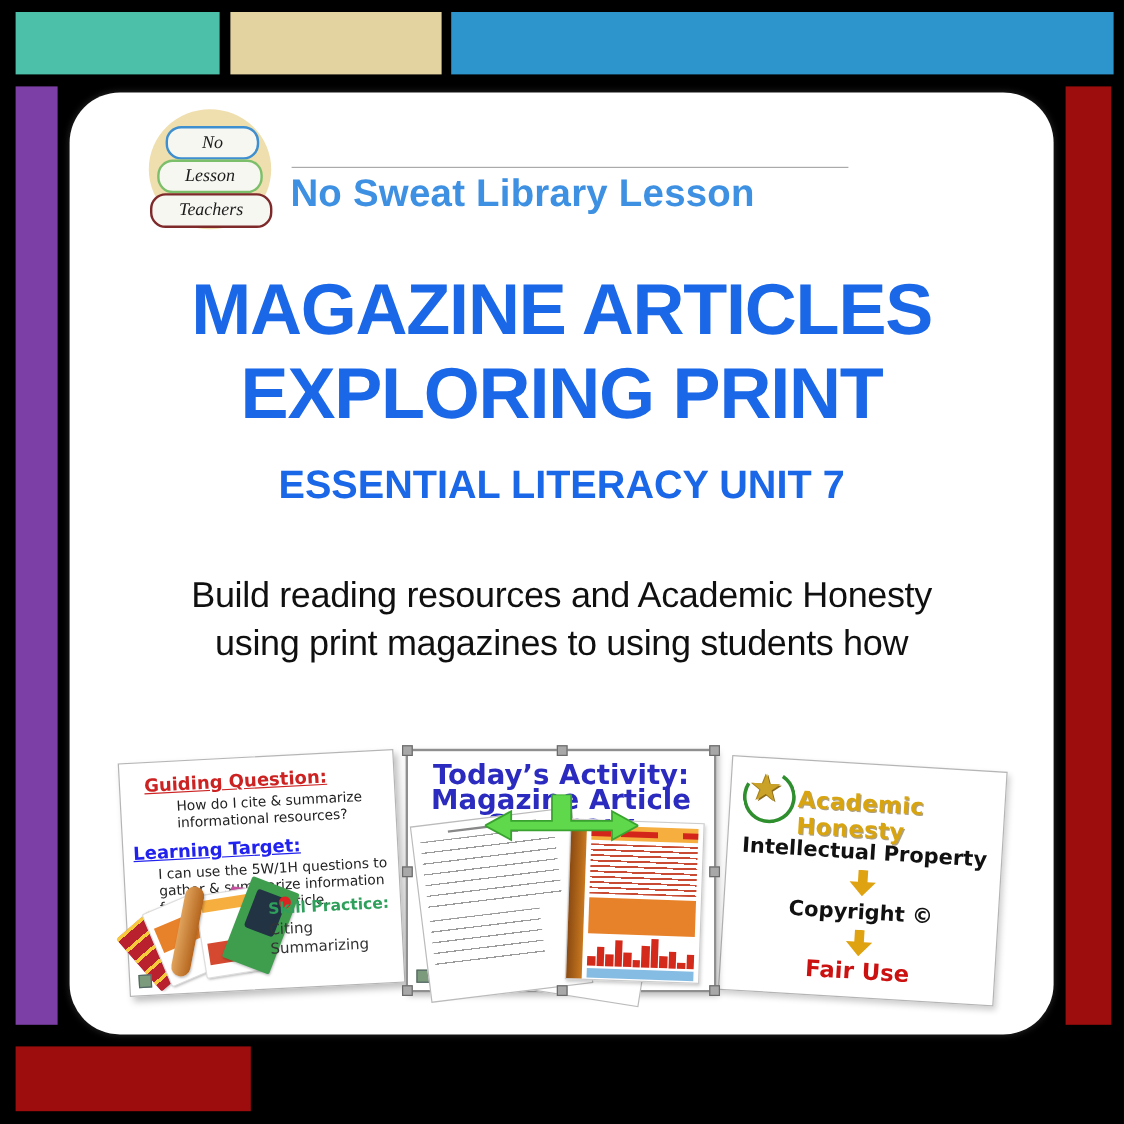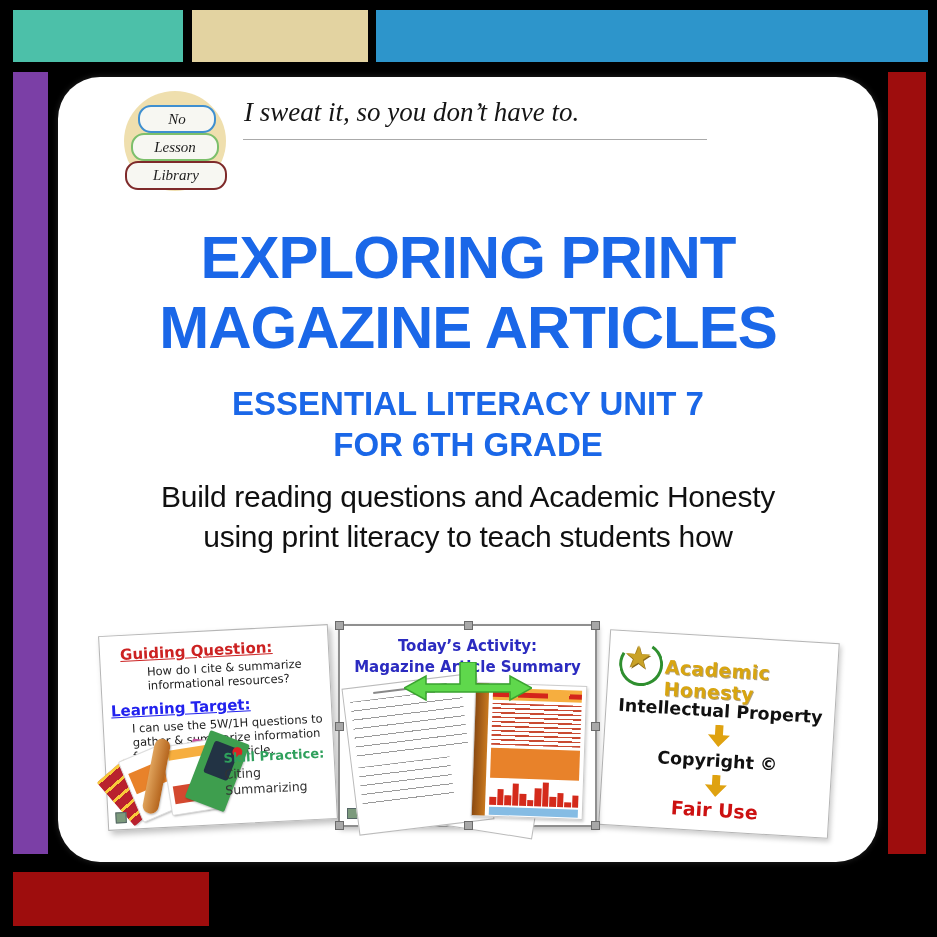--- a/index.html
+++ b/index.html
@@ -64,21 +64,21 @@
   .fm4{left:58px;top:8px;width:48px;height:68px;background:#fff;border:1px solid #ddd;transform:rotate(-6deg);}
   .fm4 i{display:block;margin:4px 4px 0;height:10px;background:#F6AE3F;}
   .fm4 b{display:block;margin:26px 4px 0;height:18px;background:#D4492F;}
   .fm5{left:80px;top:6px;width:26px;height:68px;background:#C74FA0;transform:rotate(10deg);}
   .fm6{left:88px;top:2px;width:42px;height:72px;background:#3E9E4E;transform:rotate(24deg);}
   .fm6 i{display:block;margin:8px auto 0;width:26px;height:34px;background:#234;border-radius:3px;}
   .fm6 b{position:absolute;right:4px;top:6px;width:10px;height:10px;border-radius:50%;background:#D22;}
   .ppicon{position:absolute;left:7px;bottom:6px;width:9px;height:9px;background:#7C9A7C;border:1px solid #566;}
   
   .m-title{margin-top:10px;text-align:center;font-family:"DejaVu Sans",sans-serif;font-weight:bold;
-           font-size:15px;line-height:21px;color:#2B2BC0;}
+           font-size:23px;line-height:21px;color:#2B2BC0;}
   .split-arrow{position:absolute;left:50%;top:36px;transform:translateX(-50%);z-index:6;}
   .ws-front{position:absolute;left:10px;top:54px;width:122px;height:134px;background:#fff;
             border:1px solid #bbb;transform:rotate(-7deg);z-index:4;padding:6px;}
   .ws-mid{position:absolute;left:98px;top:86px;width:92px;height:108px;background:#fff;
           border:1px solid #bbb;transform:rotate(9deg);z-index:2;padding:5px;}
   .ws-title{margin:0 auto 5px;width:60%;height:2px;background:#888;}
   .ws-lines{background:repeating-linear-gradient(to bottom,#9a9a9a 0 1px,transparent 1px 9px);}
   .magz{position:absolute;right:10px;top:58px;width:110px;height:132px;transform:rotate(2deg);z-index:5;
         background:#fff;border:1px solid #ccc;box-shadow:1px 2px 3px rgba(0,0,0,.2);}
   .magz-spine{position:absolute;left:0;top:0;bottom:0;width:13px;background:linear-gradient(to right,#8a4a12,#C9791F);}
@@ -124,37 +124,36 @@
   <div class="card">
 
     <div class="logo">
       <div class="book book-no">
         <span>No</span>
       </div>
       <div class="book book-sweat">
         <span>Lesson</span>
       </div>
       <div class="book book-library">
-        <span>Library</span>
-      </div>
-    </div>
-    <div class="tagline">I sweat it, so you don’t have to.</div>
+        <span>Teachers</span>
+      </div>
+    </div>
     <div class="tagline-rule"></div>
+    <div class="brand">No Sweat Library Lesson</div>
 
     <div class="title">
+      <div>MAGAZINE ARTICLES</div>
       <div>EXPLORING PRINT</div>
-      <div>MAGAZINE ARTICLES</div>
     </div>
     <div class="subtitle">
       <div>ESSENTIAL LITERACY UNIT 7</div>
-      <div>FOR 6TH GRADE</div>
     </div>
     <div class="description">
-      <div>Build reading questions and Academic Honesty</div>
-      <div>using print literacy to teach students how</div>
+      <div>Build reading resources and Academic Honesty</div>
+      <div>using print magazines to using students how</div>
     </div>
 
     <div class="slide slide-left sl">
       <div class="gq-label">Guiding Question:</div>
       <div class="gq-text">
         <div>How do I cite &amp; summarize</div>
         <div>informational resources?</div>
       </div>
       <div class="lt-label">Learning Target:</div>
       <div class="lt-text">

